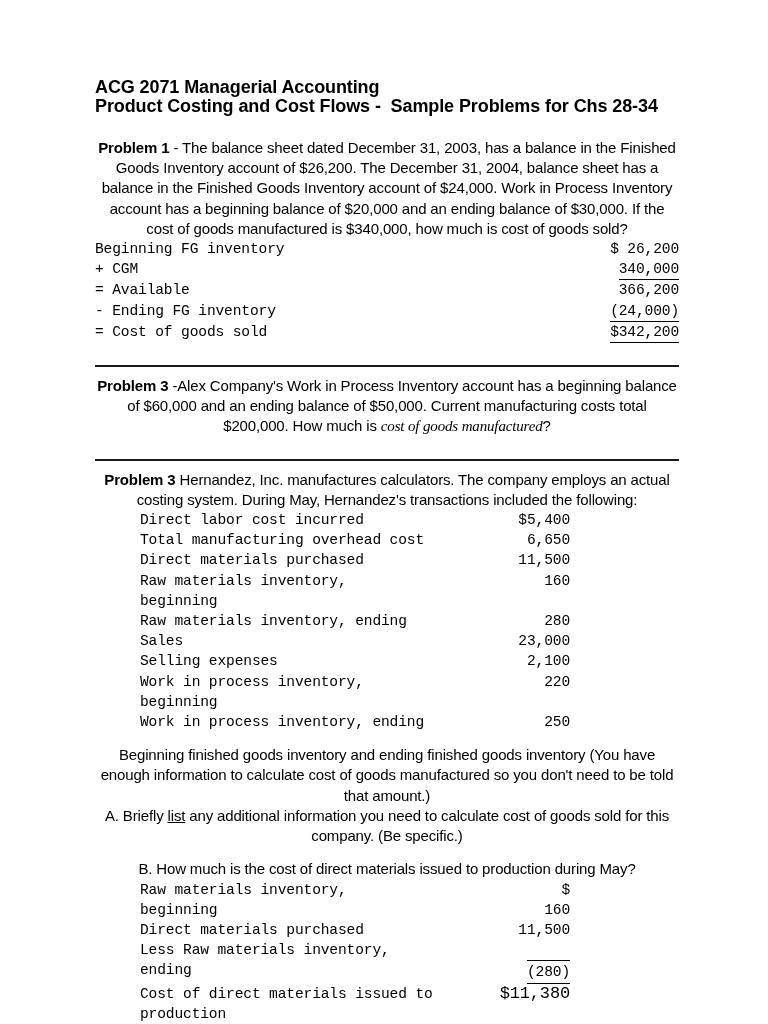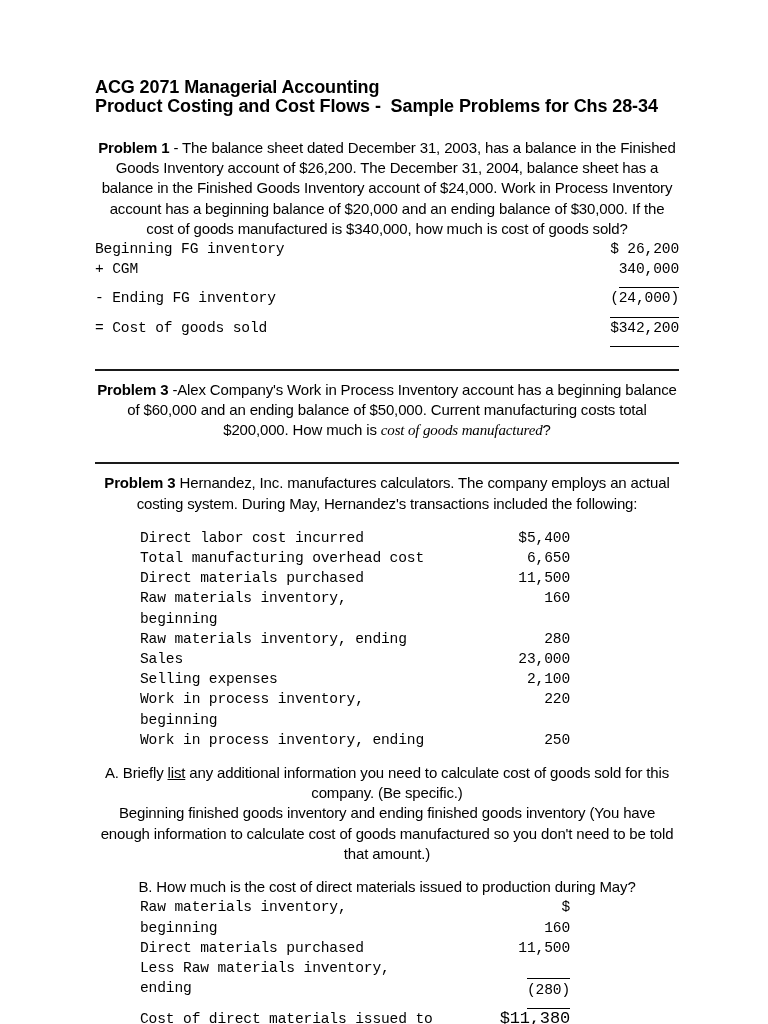--- a/index.html
+++ b/index.html
@@ -63,24 +63,24 @@
     font-family: Liberation Mono, monospace;
   }
   td.lbl { text-align: left; white-space: pre-line; }
   td.val { text-align: right; white-space: pre-line; }
 
   
   table.fig1 { width: 584px; }
   table.fig1 td.lbl { width: 250px; }
   table.fig1 td.val { width: 95px; padding-left: 0; }
   table.fig1 tr td.val > span { display: inline-block; }
-  .uline { border-bottom: 1.4px solid #000; padding-bottom: 8px; text-align: center; }
-
-  
-  table.fig3 { margin-left: 45px; width: 430px; margin-top: 14px; }
+  .uline { border-bottom: 1.4px solid #000; padding-bottom: 0px; text-align: center; }
+
+  
+  table.fig3 { margin-left: 45px; width: 430px; }
   table.fig3 td.lbl { width: 240px; }
   table.fig3 td.val { width: 90px; }
 
   
   table.figb { margin-left: 45px; width: 430px; }
   table.figb td.lbl { width: 240px; }
   table.figb td.val { width: 90px; }
   .oline { border-top: 1.4px solid #000; display: inline-block; padding-top: 1px; }
   .small-amt { font-size: 17px; font-weight: normal; }
   .val-stack { display: block; }
@@ -103,20 +103,24 @@
     <tbody>
       <tr>
         <td class="lbl">Beginning FG inventory</td>
         <td class="val"><span>$  26,200</span></td>
       </tr>
       <tr>
         <td class="lbl">+ CGM</td>
         <td class="val"><span class="uline">340,000</span></td>
       </tr>
       <tr>
+        <td class="lbl">= Available</td>
+        <td class="val"><span>366,200</span></td>
+      </tr>
+      <tr>
         <td class="lbl">- Ending FG inventory</td>
         <td class="val"><span class="uline">(24,000)</span></td>
       </tr>
       <tr>
         <td class="lbl">= Cost of goods sold</td>
         <td class="val"><span class="uline">$342,200</span></td>
       </tr>
     </tbody>
   </table>
 
@@ -174,22 +178,22 @@
       </tr>
       <tr>
         <td class="lbl">Work in process inventory, ending</td>
         <td class="val">250</td>
       </tr>
     </tbody>
   </table>
 
   <div class="spacer-md"></div>
 
+  <div class="para"> Beginning finished goods inventory and ending finished goods inventory (You have enough information to calculate cost of goods manufactured so you don't need to be told that amount.)</div>
   <div class="para"><span>A.  Briefly </span><u>list</u><span> any additional information you need to calculate cost of goods sold for this company. (Be specific.)</span></div>
-  <div class="para"> Beginning finished goods inventory and ending finished goods inventory (You have enough information to calculate cost of goods manufactured so you don't need to be told that amount.)</div>
 
   <div class="spacer-md"></div>
 
   <div class="para">B.  How much is the cost of direct materials issued to production during May?</div>
 
   <table class="fig figb">
     <tbody>
       <tr>
         <td class="lbl">Raw materials inventory,
 beginning</td>

